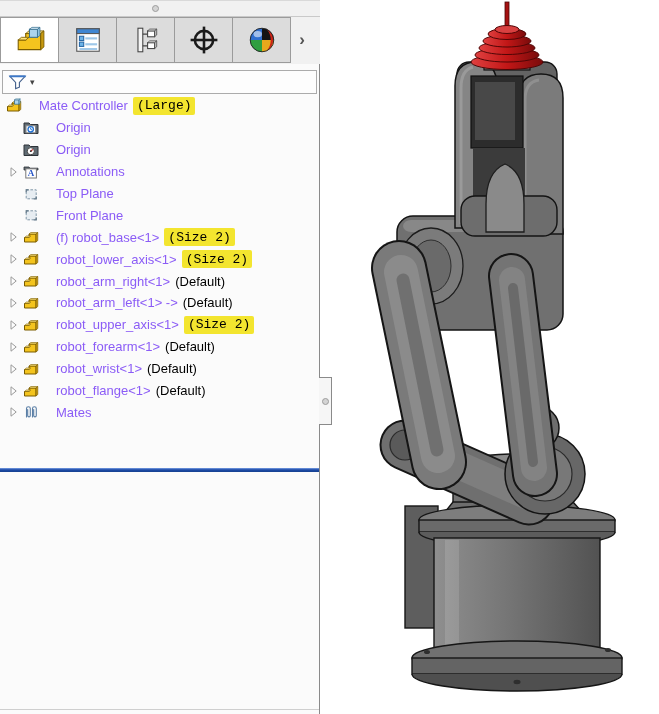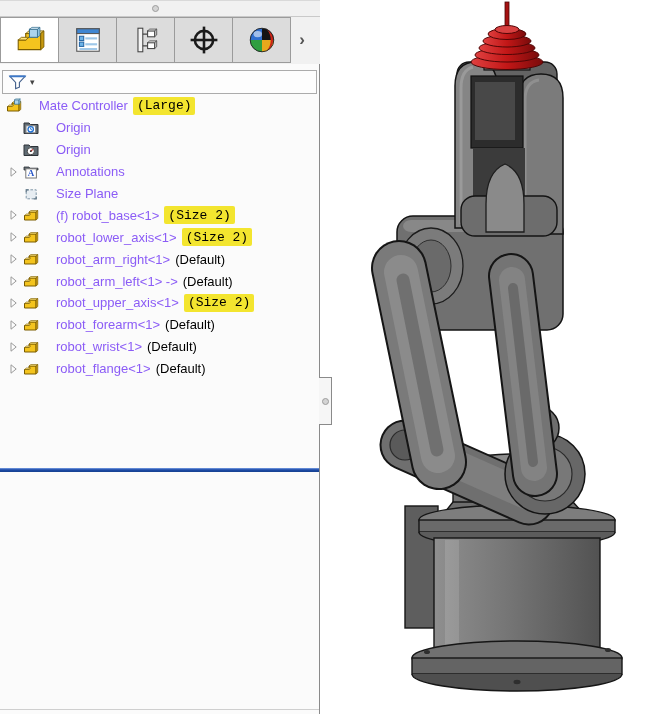--- a/index.html
+++ b/index.html
@@ -192,21 +192,36 @@
       <svg width="7" height="10" viewBox="0 0 7 10">
               <path d="M1,0.8 L6.2,5 L1,9.2 Z" fill="#fdfdfd" stroke="#9a9a9a" stroke-width="1"></path>
             </svg>
     </span>
     <span class="ticon">
             <svg viewBox="0 0 16 16" width="16" height="16">
               <rect x="3.2" y="3.8" width="10" height="9" fill="rgba(170,195,215,0.25)" stroke="#8298a8" stroke-width="1" stroke-dasharray="2.6,1.6"></rect>
               <path d="M3.2,6.2 L3.2,3.8 L5.6,3.8 M10.8,12.8 L13.2,12.8 L13.2,10.4" fill="none" stroke="#5f7585" stroke-width="1.2"></path>
             </svg>
           </span>
-    <span class="tlabel">Size Plane</span>
+    <span class="tlabel">Top Plane</span>
+
+  </div>
+        <div class="trow">
+    <span class="arrow-slot" style="visibility: hidden;">
+      <svg width="7" height="10" viewBox="0 0 7 10">
+              <path d="M1,0.8 L6.2,5 L1,9.2 Z" fill="#fdfdfd" stroke="#9a9a9a" stroke-width="1"></path>
+            </svg>
+    </span>
+    <span class="ticon">
+            <svg viewBox="0 0 16 16" width="16" height="16">
+              <rect x="3.2" y="3.8" width="10" height="9" fill="rgba(170,195,215,0.25)" stroke="#8298a8" stroke-width="1" stroke-dasharray="2.6,1.6"></rect>
+              <path d="M3.2,6.2 L3.2,3.8 L5.6,3.8 M10.8,12.8 L13.2,12.8 L13.2,10.4" fill="none" stroke="#5f7585" stroke-width="1.2"></path>
+            </svg>
+          </span>
+    <span class="tlabel">Front Plane</span>
 
   </div>
         <div class="trow">
     <span class="arrow-slot">
       <svg width="7" height="10" viewBox="0 0 7 10">
               <path d="M1,0.8 L6.2,5 L1,9.2 Z" fill="#fdfdfd" stroke="#9a9a9a" stroke-width="1"></path>
             </svg>
     </span>
     <span class="ticon">
             <svg viewBox="0 0 16 16" width="16" height="16">
@@ -330,20 +345,37 @@
     <span class="ticon">
             <svg viewBox="0 0 16 16" width="16" height="16">
               <polygon points="1.5,13 1.5,8.5 6,8.5 6,5 13,5 13,13" fill="#f4c41e" stroke="#7a5c00"></polygon>
               <polygon points="1.5,8.5 3.3,7 7.8,7 6,8.5" fill="#ffe47a" stroke="#7a5c00" stroke-width="0.6"></polygon>
               <polygon points="6,5 7.8,3.5 14.8,3.5 13,5" fill="#ffe47a" stroke="#7a5c00" stroke-width="0.6"></polygon>
               <polygon points="13,5 14.8,3.5 14.8,11.5 13,13" fill="#c79a10" stroke="#7a5c00" stroke-width="0.6"></polygon>
             </svg>
           </span>
     <span class="tlabel">robot_flange&lt;1&gt;</span>
     <span class="tsuffix">(Default)</span>
+  </div>
+        <div class="trow">
+    <span class="arrow-slot">
+      <svg width="7" height="10" viewBox="0 0 7 10">
+              <path d="M1,0.8 L6.2,5 L1,9.2 Z" fill="#fdfdfd" stroke="#9a9a9a" stroke-width="1"></path>
+            </svg>
+    </span>
+    <span class="ticon">
+            <svg viewBox="0 0 16 16" width="16" height="16">
+              <g fill="none" stroke="#5b7fa6" stroke-width="1.1" stroke-linecap="round">
+                <path d="M3.5,13 L3.5,4.6 a1.9,1.9 0 0 1 3.8,0 L7.3,11.6 a1.3,1.3 0 0 1 -2.6,0 L4.7,5.6"></path>
+                <path d="M9.5,13 L9.5,4.6 a1.9,1.9 0 0 1 3.8,0 L13.3,11.6 a1.3,1.3 0 0 1 -2.6,0 L10.7,5.6"></path>
+              </g>
+            </svg>
+          </span>
+    <span class="tlabel">Mates</span>
+
   </div>
       </div>
 
     <div id="blue-splitter"></div>
     <div id="panel-bottom-edge"></div>
   </div>
 
   <div id="panel-handle">
     <div class="splitter-dot"></div>
   </div>

